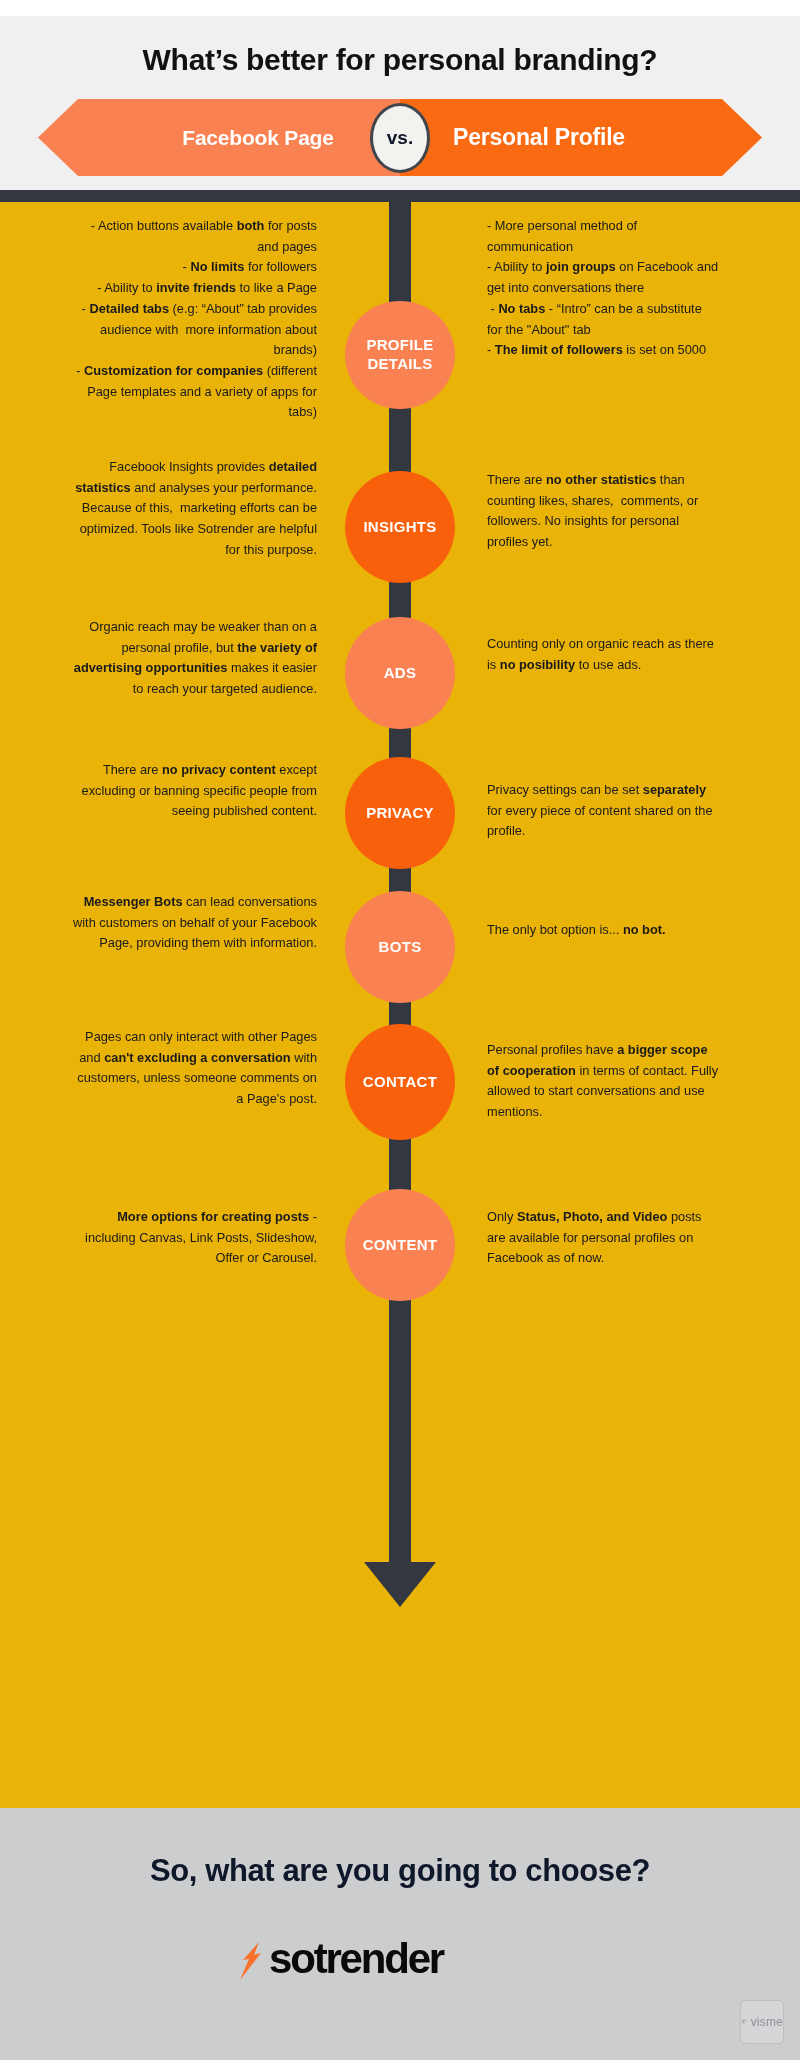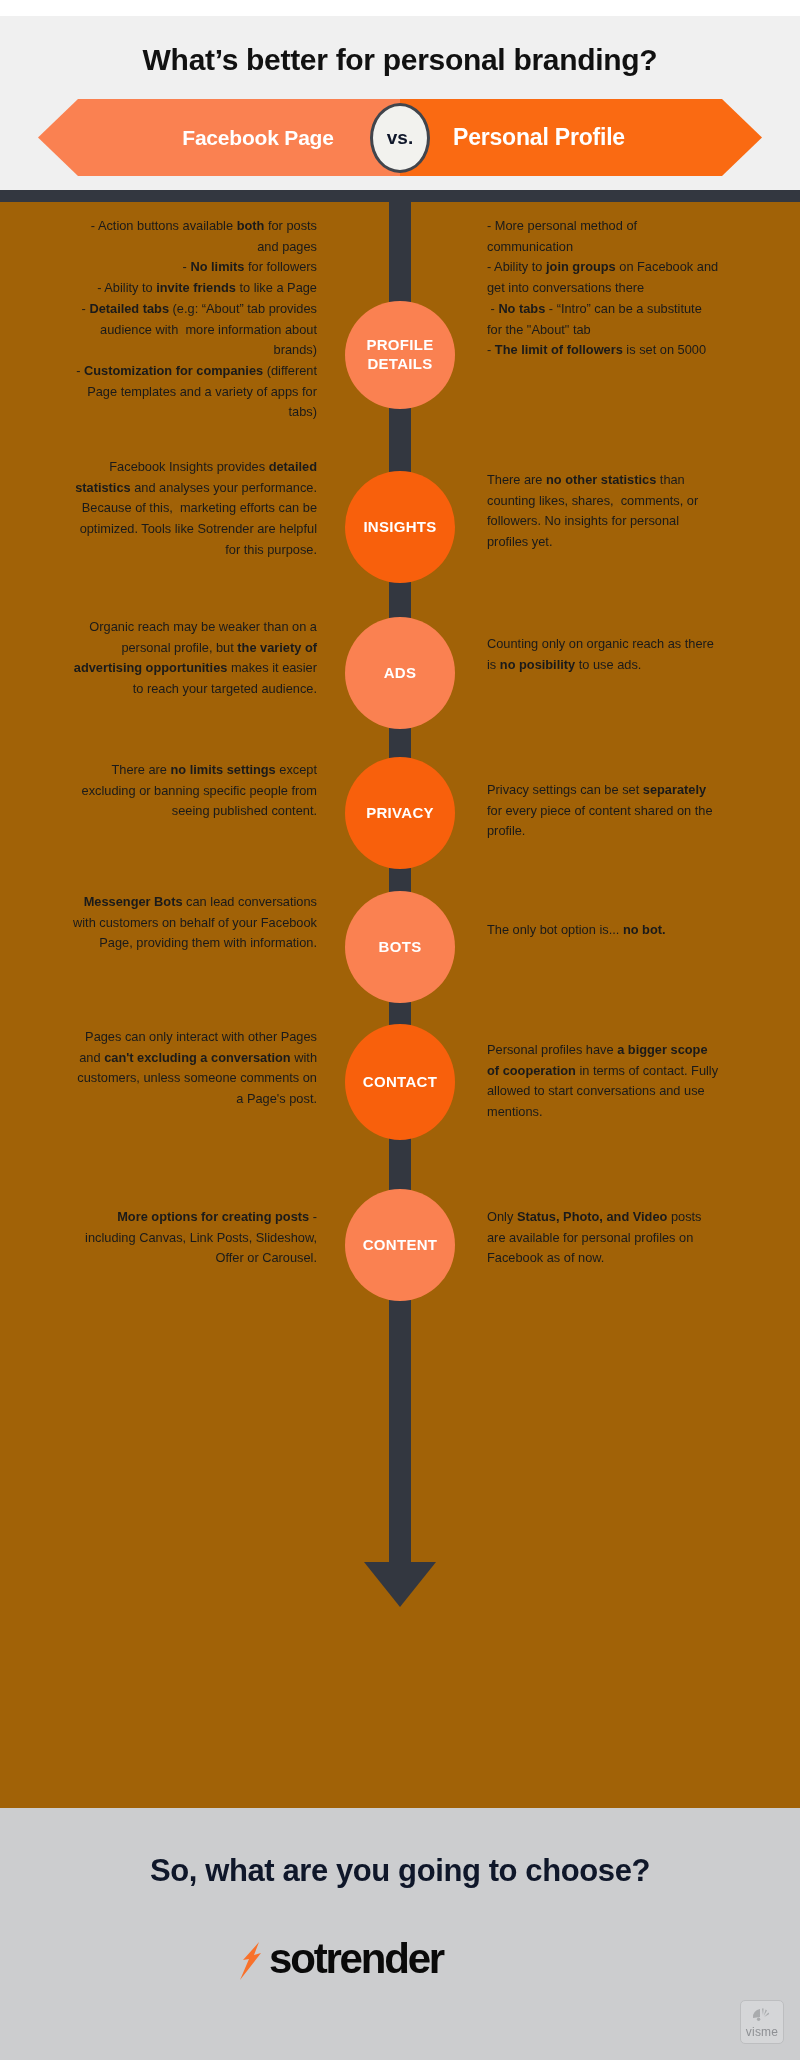--- a/index.html
+++ b/index.html
@@ -81,21 +81,21 @@
     left: 0; top: 190px;
     width: 800px; height: 12px;
     background: #333740;
   }
 
   
   .body-area {
     position: absolute;
     left: 0; top: 202px;
     width: 800px; height: 1606px;
-    background: #a16207;
+    background: #eab308;
   }
   .spine {
     position: absolute;
     left: 389px; top: 0;
     width: 22px;
     background: #333740;
   }
   .arrow-head {
     position: absolute;
     left: 364px;
@@ -181,21 +181,21 @@
     line-height: 1;
   }
   .visme-badge {
     position: absolute;
     right: 16px; bottom: 16px;
     width: 44px; height: 44px;
     background: #d5d6d8;
     border: 1px solid #bdbec0;
     border-radius: 5px;
     display: flex;
-    flex-direction: column;
+    flex-direction: row;
     align-items: center;
     justify-content: center;
     gap: 1px;
   }
   .visme-text {
     font-size: 12px;
     color: #8e9094;
     line-height: 1;
     letter-spacing: 0.2px;
   }
@@ -241,21 +241,21 @@
           </div>
         </div>
         <div class="row" style="top: 0px;">
           <div class="col-left" style="top: 415px;">Organic reach may be weaker than on a personal profile, but <b>the variety of advertising opportunities</b> makes it easier to reach your targeted audience.</div>
           <div class="col-right" style="top: 432px;">Counting only on organic reach as there is <b>no posibility</b> to use ads.</div>
           <div class="node" style="background: rgb(250, 129, 81); height: 112px; top: 415px;">
             <span>ADS</span>
           </div>
         </div>
         <div class="row" style="top: 0px;">
-          <div class="col-left" style="top: 558px;">There are <b>no limits settings</b> except excluding or banning specific people from seeing published content.</div>
+          <div class="col-left" style="top: 558px;">There are <b>no privacy content</b> except excluding or banning specific people from seeing published content.</div>
           <div class="col-right" style="top: 578px;">Privacy settings can be set <b>separately</b> for every piece of content shared on the profile.</div>
           <div class="node" style="background: rgb(248, 96, 12); height: 112px; top: 555px;">
             <span>PRIVACY</span>
           </div>
         </div>
         <div class="row" style="top: 0px;">
           <div class="col-left" style="top: 690px;"><b>Messenger Bots</b> can lead conversations with customers on behalf of your Facebook Page, providing them with information.</div>
           <div class="col-right" style="top: 718px;">The only bot option is... <b>no bot.</b></div>
           <div class="node" style="background: rgb(250, 129, 81); height: 112px; top: 689px;">
             <span>BOTS</span>

